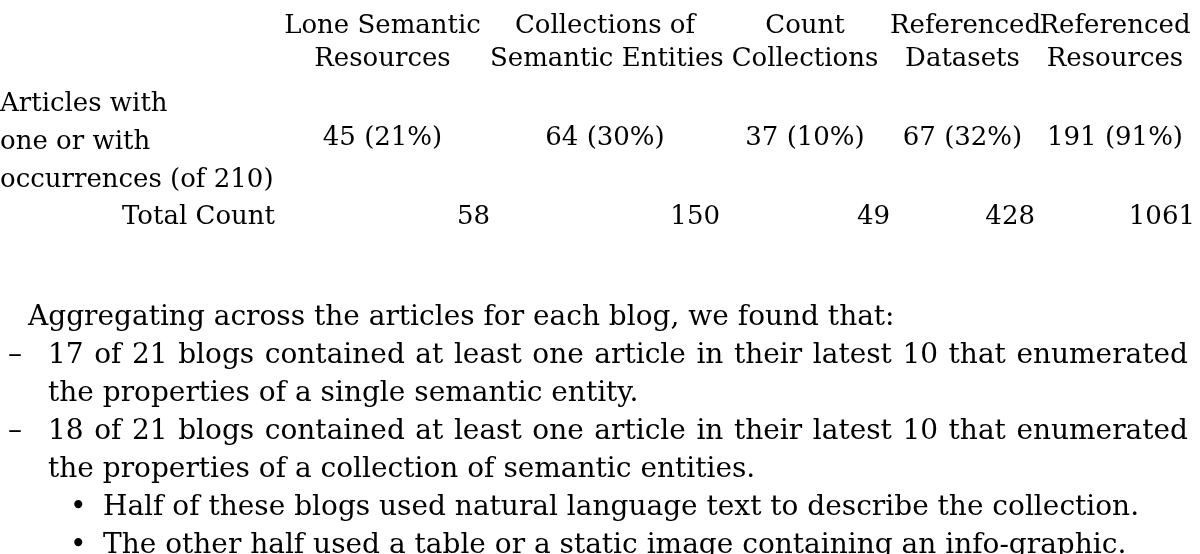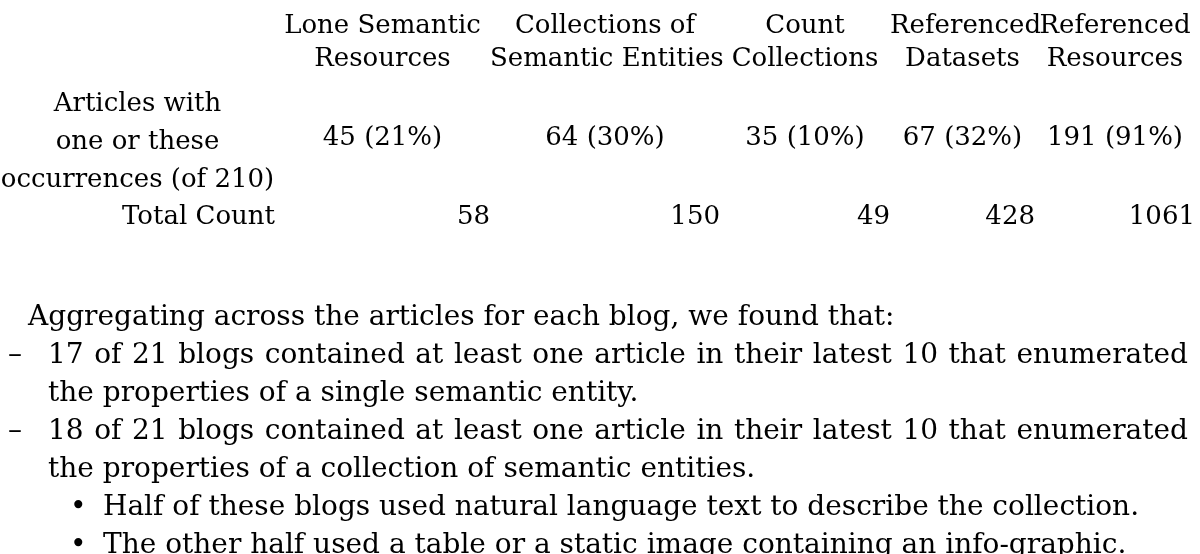--- a/index.html
+++ b/index.html
@@ -27,21 +27,21 @@
     grid-template-columns: 275px 215px 230px 170px 145px 160px;
     font-size: 26px;
   }
   .hcell {
     text-align: center;
     line-height: 33px;
     white-space: nowrap;
   }
   .hline { display: block; }
   .lblcell {
-    text-align: center;
+    text-align: left;
     line-height: 38px;
     white-space: nowrap;
     padding-top: 9px;
   }
   .lblline { display: block; }
   .vcell {
     display: flex;
     align-items: center;
     justify-content: center;
     white-space: nowrap;
@@ -106,26 +106,26 @@
       <span class="hline">Referenced</span>
       <span class="hline">Datasets</span>
     </div>
     <div class="hcell">
       <span class="hline">Referenced</span>
       <span class="hline">Resources</span>
     </div>
 
     <div class="lblcell">
       <span class="lblline">Articles with</span>
-      <span class="lblline">one or these</span>
+      <span class="lblline">one or with</span>
       <span class="lblline">occurrences (of 210)</span>
     </div>
     <div class="vcell">45 (21%)</div>
     <div class="vcell">64 (30%)</div>
-    <div class="vcell">35 (10%)</div>
+    <div class="vcell">37 (10%)</div>
     <div class="vcell">67 (32%)</div>
     <div class="vcell">191 (91%)</div>
 
     <div class="trow2-cell">Total Count</div>
     <div class="trow2-cell">58</div>
     <div class="trow2-cell">150</div>
     <div class="trow2-cell">49</div>
     <div class="trow2-cell">428</div>
     <div class="trow2-cell">1061</div>
   </div>

